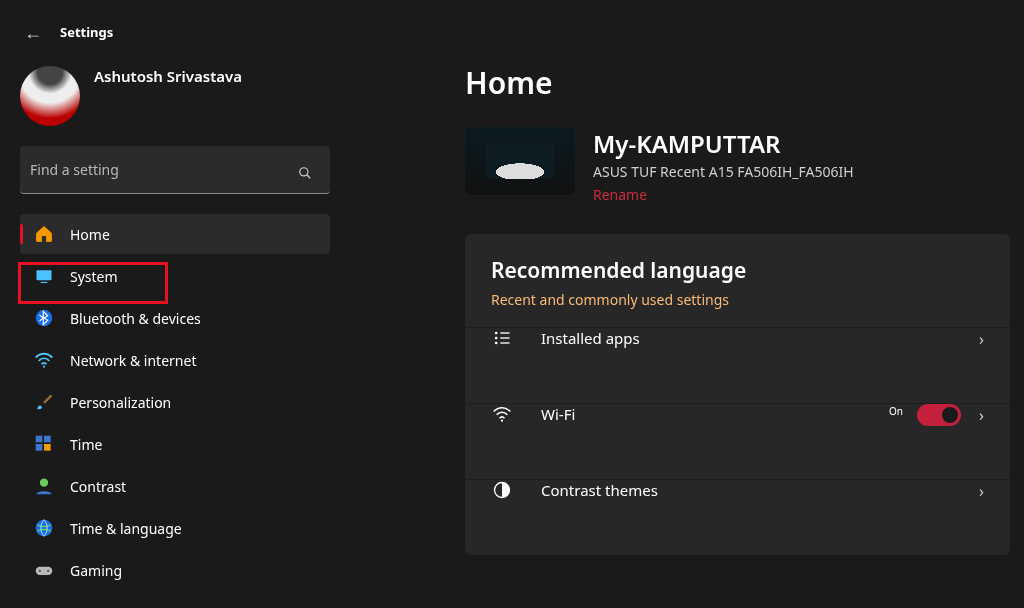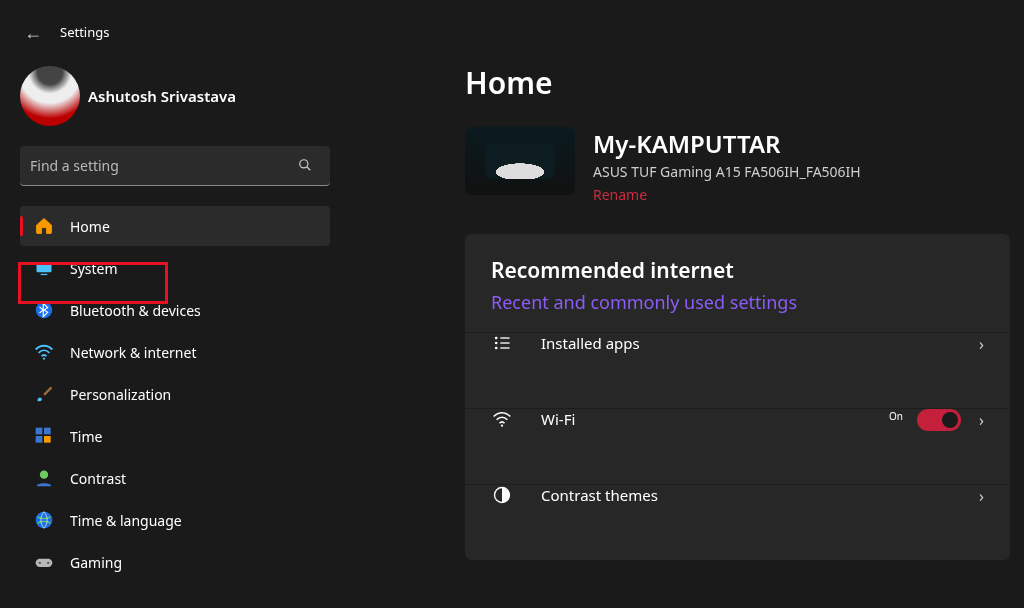--- a/index.html
+++ b/index.html
@@ -1,46 +1,46 @@
 <!DOCTYPE html>
 <html><head>
   <meta charset="utf-8">
   <style>
     * { margin:0; padding:0; box-sizing:border-box; font-family:"Segoe UI",-apple-system,system-ui,sans-serif; }
     body { background:#1a1a1a; color:#fff; width:1024px; height:608px; overflow:hidden; position:relative; }
     .top { display:flex; align-items:center; gap:18px; padding:20px 0 0 24px; }
     .back-arrow { cursor:pointer; font-size:18px; color:#ccc; }
-    .app-title { font-size:13px; font-weight:400; }
+    .app-title { font-size:13px; font-weight:700; }
     .sidebar { position:absolute; left:0; top:52px; width:350px; padding:14px 20px 0 20px; }
-    .profile { display:flex; align-items:center; gap:8px; margin-bottom:20px; }
+    .profile { display:flex; align-items:flex-start; gap:14px; margin-bottom:20px; }
     .avatar { width:60px; height:60px; border-radius:50%; background:radial-gradient(circle at 50% 10%,#444 0 20%,#eee 35% 50%,#b00 75%); background-color:#aa0000; flex-shrink:0; }
     .username { font-size:15px; font-weight:600; }
     .search-wrap { margin-bottom:20px; }
-    .search { width:310px; height:40px; background:#2b2b2b; border:none; border-bottom:1px solid #888; border-radius:4px; padding:0 40px 0 10px; color:#fff; font-size:14px; outline:none; }
+    .search { width:310px; height:48px; background:#2b2b2b; border:none; border-bottom:1px solid #888; border-radius:4px; padding:0 40px 0 10px; color:#fff; font-size:14px; outline:none; }
     .search::placeholder { color:#b8b8b8; }
     .search-icon { position:relative; float:right; margin:-28px 18px 0 0; color:#ccc; font-size:14px; pointer-events:none; }
     .nav { margin-top:8px; }
     .nav-item { display:flex; align-items:center; gap:16px; height:40px; padding:0 0 0 14px; border-radius:4px; cursor:pointer; position:relative; margin:2px 0; }
     .nav-item.sel { background:#2b2b2b; }
     .nav-item.sel::before { content:""; position:absolute; left:0; top:10px; bottom:10px; width:3px; background:#e81123; border-radius:2px; }
     .nav-icon { width:20px; height:20px; display:flex; align-items:center; justify-content:center; font-size:17px; flex-shrink:0; }
     .nav-label { font-size:14px; }
     .highlight-box { position:absolute; border:3px solid #e81123; pointer-events:none; }
     .main { position:absolute; left:465px; top:62px; right:14px; }
     .page-title { font-size:30px; font-weight:600; margin-bottom:24px; }
     .device { display:flex; gap:18px; margin-bottom:30px; align-items:flex-start; }
     .device-img { width:110px; height:68px; border-radius:6px; background:linear-gradient(#0a1a1f,#111); display:flex; align-items:center; justify-content:center; }
     .car { width:70px; height:36px; background:radial-gradient(ellipse 40px 14px at 50% 80%,#ddd 0 60%,transparent 61%), #0d1c20; border-radius:6px; }
     .device-name { font-size:24px; font-weight:600; }
     .device-model { font-size:14px; color:#cfcfcf; margin:2px 0 4px; }
     .rename { color:#cc2b3f; font-size:14px; cursor:pointer; }
     .card { background:#272727; border-radius:6px; overflow:hidden; }
     .card-hdr { padding:22px 26px 18px; }
     .card-title { font-size:21px; font-weight:600; margin-bottom:6px; }
-    .card-sub { font-size:18px; color:#8b5cf6; }
+    .card-sub { font-size:14px; color:#fdba74; }
     .row { display:flex; align-items:flex-start; height:76px; padding:0 26px; border-top:1px solid #1d1d1d; cursor:pointer; position:relative; }
     .row-icon { width:22px; margin-right:28px; display:flex; align-items:center; justify-content:center; flex-shrink:0; }
     .row-label { font-size:15px; flex:1; }
     .row-state { font-size:10px; margin-right:14px; }
     .toggle { width:44px; height:22px; border-radius:11px; background:#c4203b; position:relative; margin-right:18px; }
     .toggle::after { content:""; position:absolute; right:3px; top:3px; width:16px; height:16px; border-radius:50%; background:#1a1a1a; }
     .chev { font-size:16px; color:#cfcfcf; }
     svg { display:block; }
   </style>
 </head>
@@ -169,28 +169,28 @@
 
 <div class="main">
   <div class="page-title">Home</div>
 
   <div class="device">
     <div class="device-img">
         <div class="car"></div>
       </div>
     <div>
       <div class="device-name">My-KAMPUTTAR</div>
-      <div class="device-model">ASUS TUF Gaming A15 FA506IH_FA506IH</div>
+      <div class="device-model">ASUS TUF Recent A15 FA506IH_FA506IH</div>
       <div class="rename">Rename</div>
     </div>
   </div>
 
   <div class="card">
     <div class="card-hdr">
-      <div class="card-title">Recommended internet</div>
+      <div class="card-title">Recommended language</div>
       <div class="card-sub">Recent and commonly used settings</div>
     </div>
 
     <div class="row">
       <span class="row-icon">
         <svg width="20" height="20" viewBox="0 0 24 24" fill="none" stroke="#fff" stroke-width="1.6">
             <circle cx="5" cy="6" r="1.6" fill="#fff" stroke="none"></circle>
             <line x1="10" y1="6" x2="21" y2="6"></line>
             <circle cx="5" cy="12" r="1.6" fill="#fff" stroke="none"></circle>
             <line x1="10" y1="12" x2="21" y2="12"></line>

